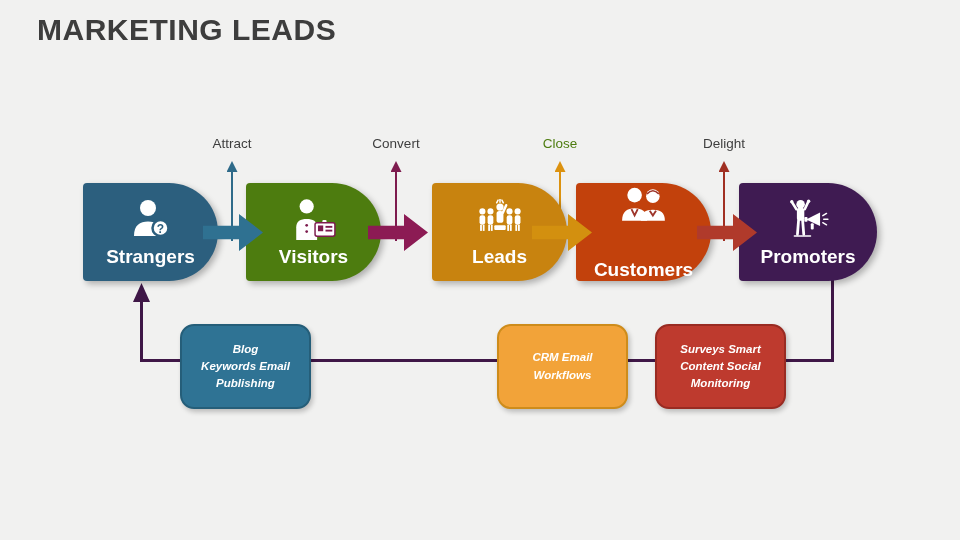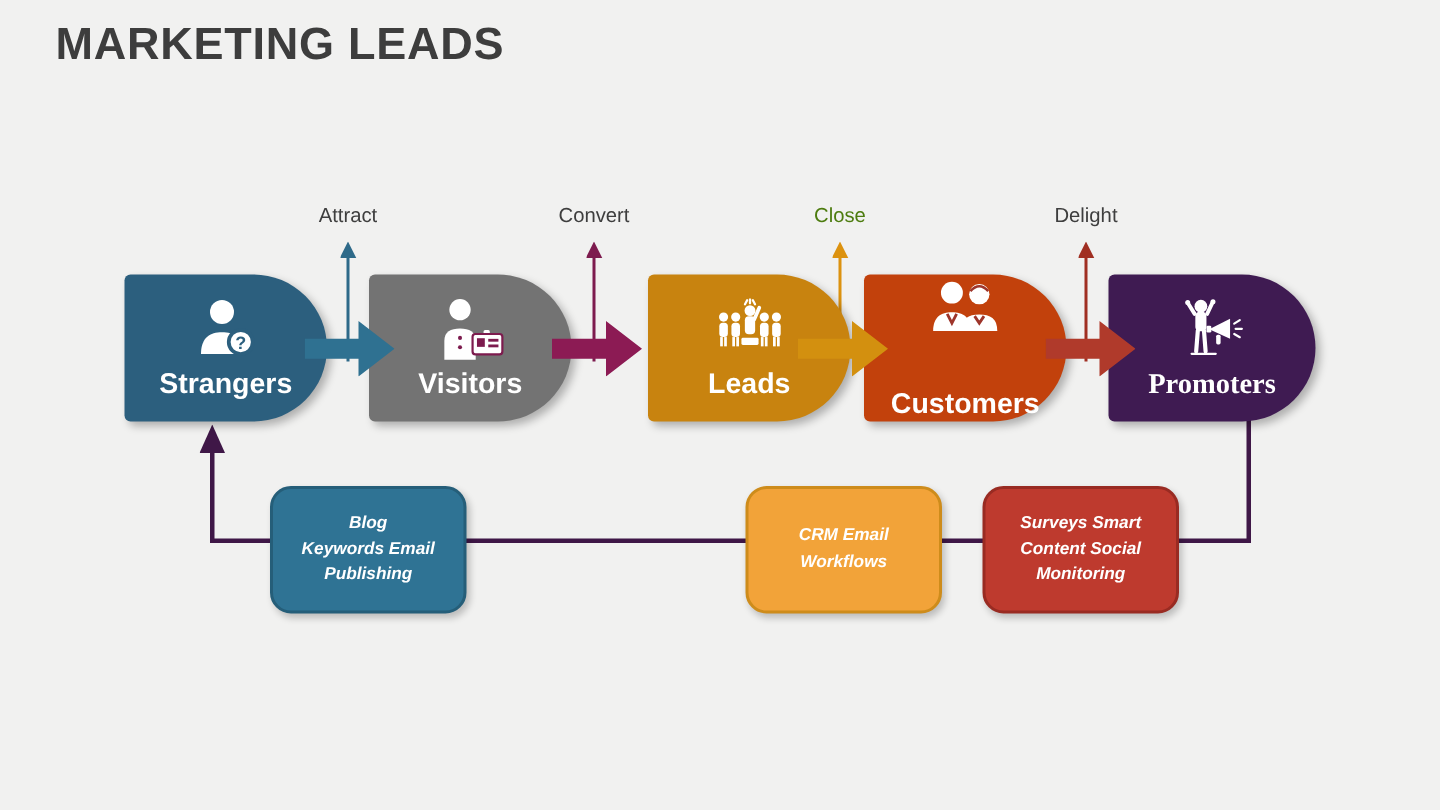--- a/index.html
+++ b/index.html
@@ -95,21 +95,21 @@
       <svg viewBox="0 0 46 42" width="46" height="42" style="color: rgb(44, 95, 126);">
         <circle cx="20" cy="10" r="8" fill="#fff"></circle>
         <path d="M6 38 C6 27 12 23.5 20 23.5 C28 23.5 34 27 34 38 Z" fill="#fff"></path>
         <circle cx="32.5" cy="30" r="8" fill="#fff" stroke="currentColor" stroke-width="2.5"></circle>
         <text x="32.5" y="34.5" text-anchor="middle" font-size="12" font-weight="700" fill="currentColor">?</text>
       </svg>
     </div>
     <div class="stage-label">Strangers</div>
   </div>
 
-  <div class="stage s2" style="background: #737373;">
+  <div class="stage s2" style="background: #4d7c0f;">
     <div class="icon-wrap">
       <svg viewBox="0 0 44 40" width="46" height="42" style="color: rgb(125, 27, 78);">
         <circle cx="15" cy="8" r="6.8" fill="#fff"></circle>
         <path d="M5 40 V28 C5 22 9 20 15 20 C21 20 25 22 25 28 V40 Z" fill="#fff"></path>
         <circle cx="15" cy="26" r="1.3" fill="currentColor"></circle>
         <circle cx="15" cy="32" r="1.3" fill="currentColor"></circle>
         <rect x="30" y="21" width="4" height="4" rx="1" fill="#fff"></rect>
         <rect x="23" y="23.5" width="19" height="13" rx="1.8" fill="#fff" stroke="currentColor" stroke-width="1.4"></rect>
         <rect x="25.8" y="26.2" width="5" height="5.5" fill="currentColor"></rect>
         <rect x="33" y="26.6" width="6.5" height="1.8" fill="currentColor"></rect>
@@ -162,21 +162,21 @@
         <path d="M11 23 L14 29 L17 23" stroke="currentColor" stroke-width="1.8" fill="none"></path>
         <circle cx="31.5" cy="10.5" r="6.5" fill="#fff"></circle>
         <path d="M25.8 8.5 Q31.5 2.2 37.2 8.5" stroke="currentColor" stroke-width="1.6" fill="none"></path>
         <path d="M20 34 C20 26 24.5 23.5 31.5 23.5 C38.5 23.5 43 26 43 34 Z" fill="#fff"></path>
         <path d="M28.5 24.5 L31.5 29 L34.5 24.5" stroke="currentColor" stroke-width="1.8" fill="none"></path>
       </svg>
     </div>
     <div class="stage-label">Customers</div>
   </div>
 
-  <div class="stage s5" style="background: rgb(63, 27, 82); font-family: Liberation Serif, serif;">
+  <div class="stage s5" style="background: rgb(63, 27, 82);">
     <div class="icon-wrap">
       <svg viewBox="0 0 54 46" width="50" height="43" style="color: rgb(63, 27, 82);">
         <circle cx="19" cy="7.5" r="4.6" fill="#fff"></circle>
         <path d="M14.5 13 L9.5 5" stroke="#fff" stroke-width="2.8" stroke-linecap="round"></path>
         <path d="M23.5 13 L27.5 4.5" stroke="#fff" stroke-width="2.8" stroke-linecap="round"></path>
         <circle cx="9.5" cy="4.8" r="1.8" fill="#fff"></circle>
         <circle cx="27.7" cy="4.3" r="1.8" fill="#fff"></circle>
         <rect x="15" y="11.5" width="8" height="14" rx="3" fill="#fff"></rect>
         <path d="M16.8 25 L15.6 40" stroke="#fff" stroke-width="3" stroke-linecap="round"></path>
         <path d="M21.2 25 L22.4 40" stroke="#fff" stroke-width="3" stroke-linecap="round"></path>

